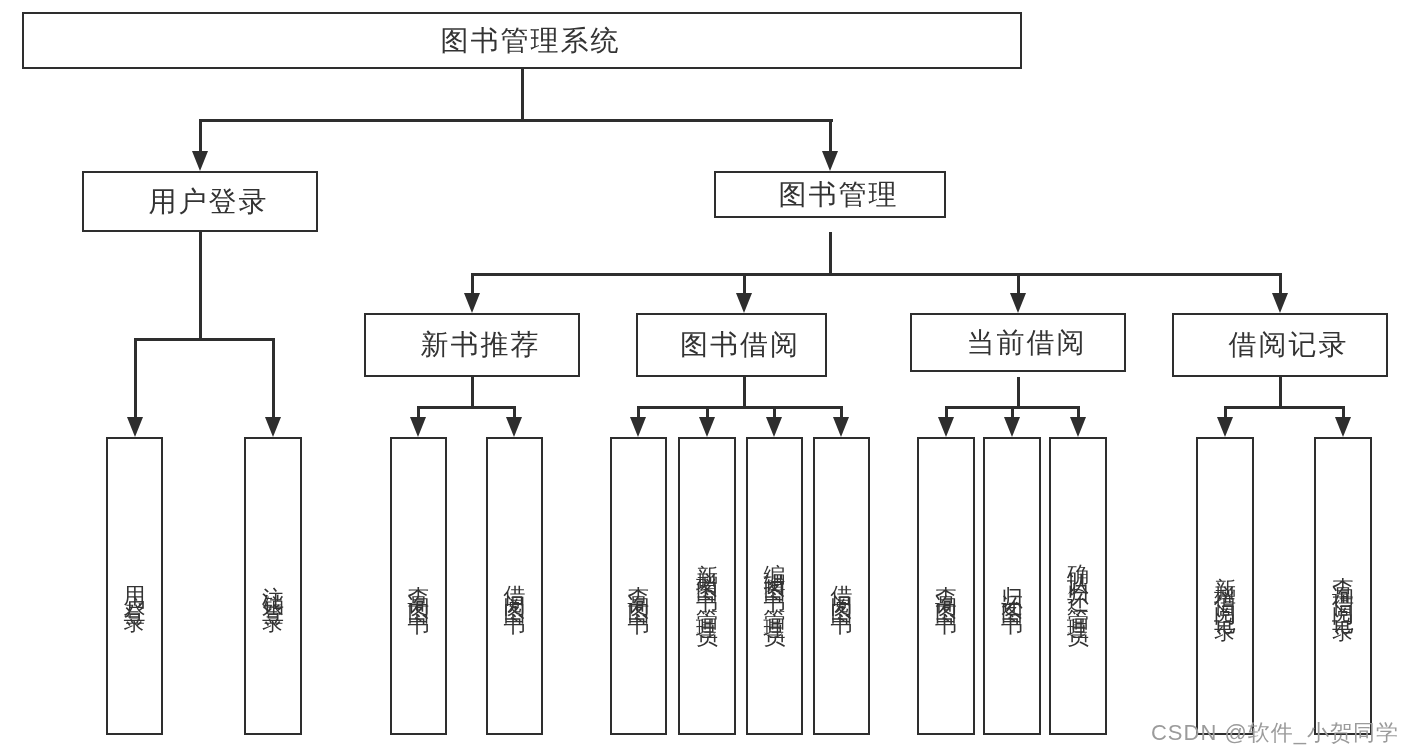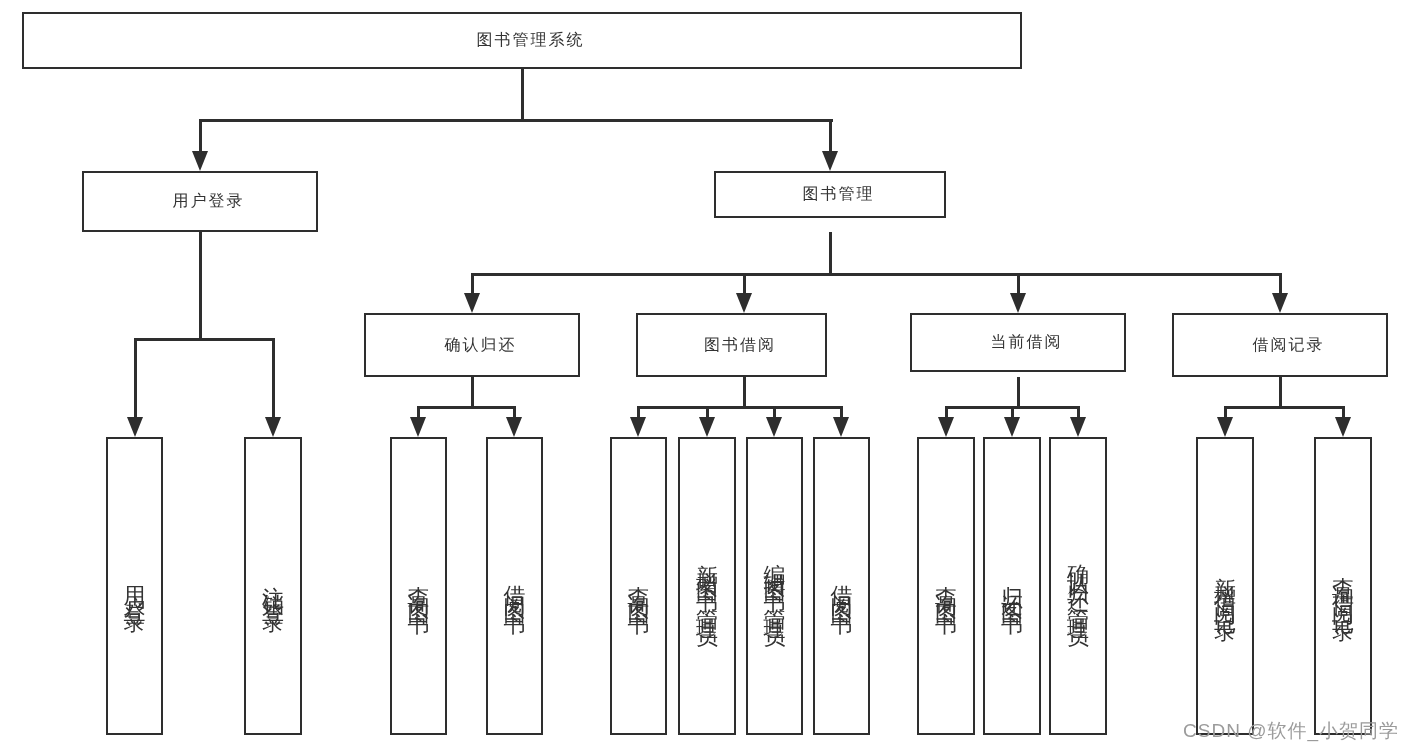--- a/index.html
+++ b/index.html
@@ -7,35 +7,35 @@
     position:relative;width:1405px;height:747px;background:#ffffff;
     font-family:"Liberation Sans","DejaVu Sans",sans-serif;
     overflow:hidden;color:#333333;
   }
   .node{
     position:absolute;box-sizing:border-box;
     border:2px solid #2e2e2e;background:#ffffff;
     display:flex;align-items:center;justify-content:center;
     color:#333333;
   }
-  .hnode{font-size:16px;letter-spacing:2px;padding-left:17px;}
+  .hnode{font-size:28px;letter-spacing:2px;padding-left:17px;}
   .leaf{
     writing-mode:vertical-rl;text-orientation:mixed;
     font-size:22px;letter-spacing:9px;line-height:1;
   }
   .vl{position:absolute;width:3px;background:#2e2e2e;}
   .hl{position:absolute;height:3px;background:#2e2e2e;}
   .ah{
     position:absolute;width:0;height:0;
     border-left:8px solid transparent;border-right:8px solid transparent;
     border-top:20px solid #2e2e2e;
   }
   .watermark{
     position:absolute;right:6px;top:718px;
-    font-size:19px;color:#9b9b9b;letter-spacing:1px;white-space:nowrap;
+    font-size:22px;color:#9b9b9b;letter-spacing:1px;white-space:nowrap;
   }
 </style>
 </head>
 <body>
 
 <div class="canvas">
 
   <div class="node hnode" style="left:22px;top:12px;width:1000px;height:57px">
     <span>图书管理系统</span>
   </div>
@@ -66,21 +66,21 @@
   <div class="vl" style="left:470.5px;top:273px;height:24px"></div>
   <div class="ah" style="left:464px;top:293px"></div>
   <div class="vl" style="left:742.5px;top:273px;height:24px"></div>
   <div class="ah" style="left:736px;top:293px"></div>
   <div class="vl" style="left:1016.5px;top:273px;height:24px"></div>
   <div class="ah" style="left:1010px;top:293px"></div>
   <div class="vl" style="left:1278.5px;top:273px;height:24px"></div>
   <div class="ah" style="left:1272px;top:293px"></div>
 
   <div class="node hnode" style="left:364px;top:313px;width:216px;height:64px">
-    <span>确认归还</span>
+    <span>新书推荐</span>
   </div>
   <div class="node hnode" style="left:636px;top:313px;width:191px;height:64px">
     <span>图书借阅</span>
   </div>
   <div class="node hnode" style="left:910px;top:313px;width:216px;height:59px">
     <span>当前借阅</span>
   </div>
   <div class="node hnode" style="left:1172px;top:313px;width:216px;height:64px">
     <span>借阅记录</span>
   </div>

